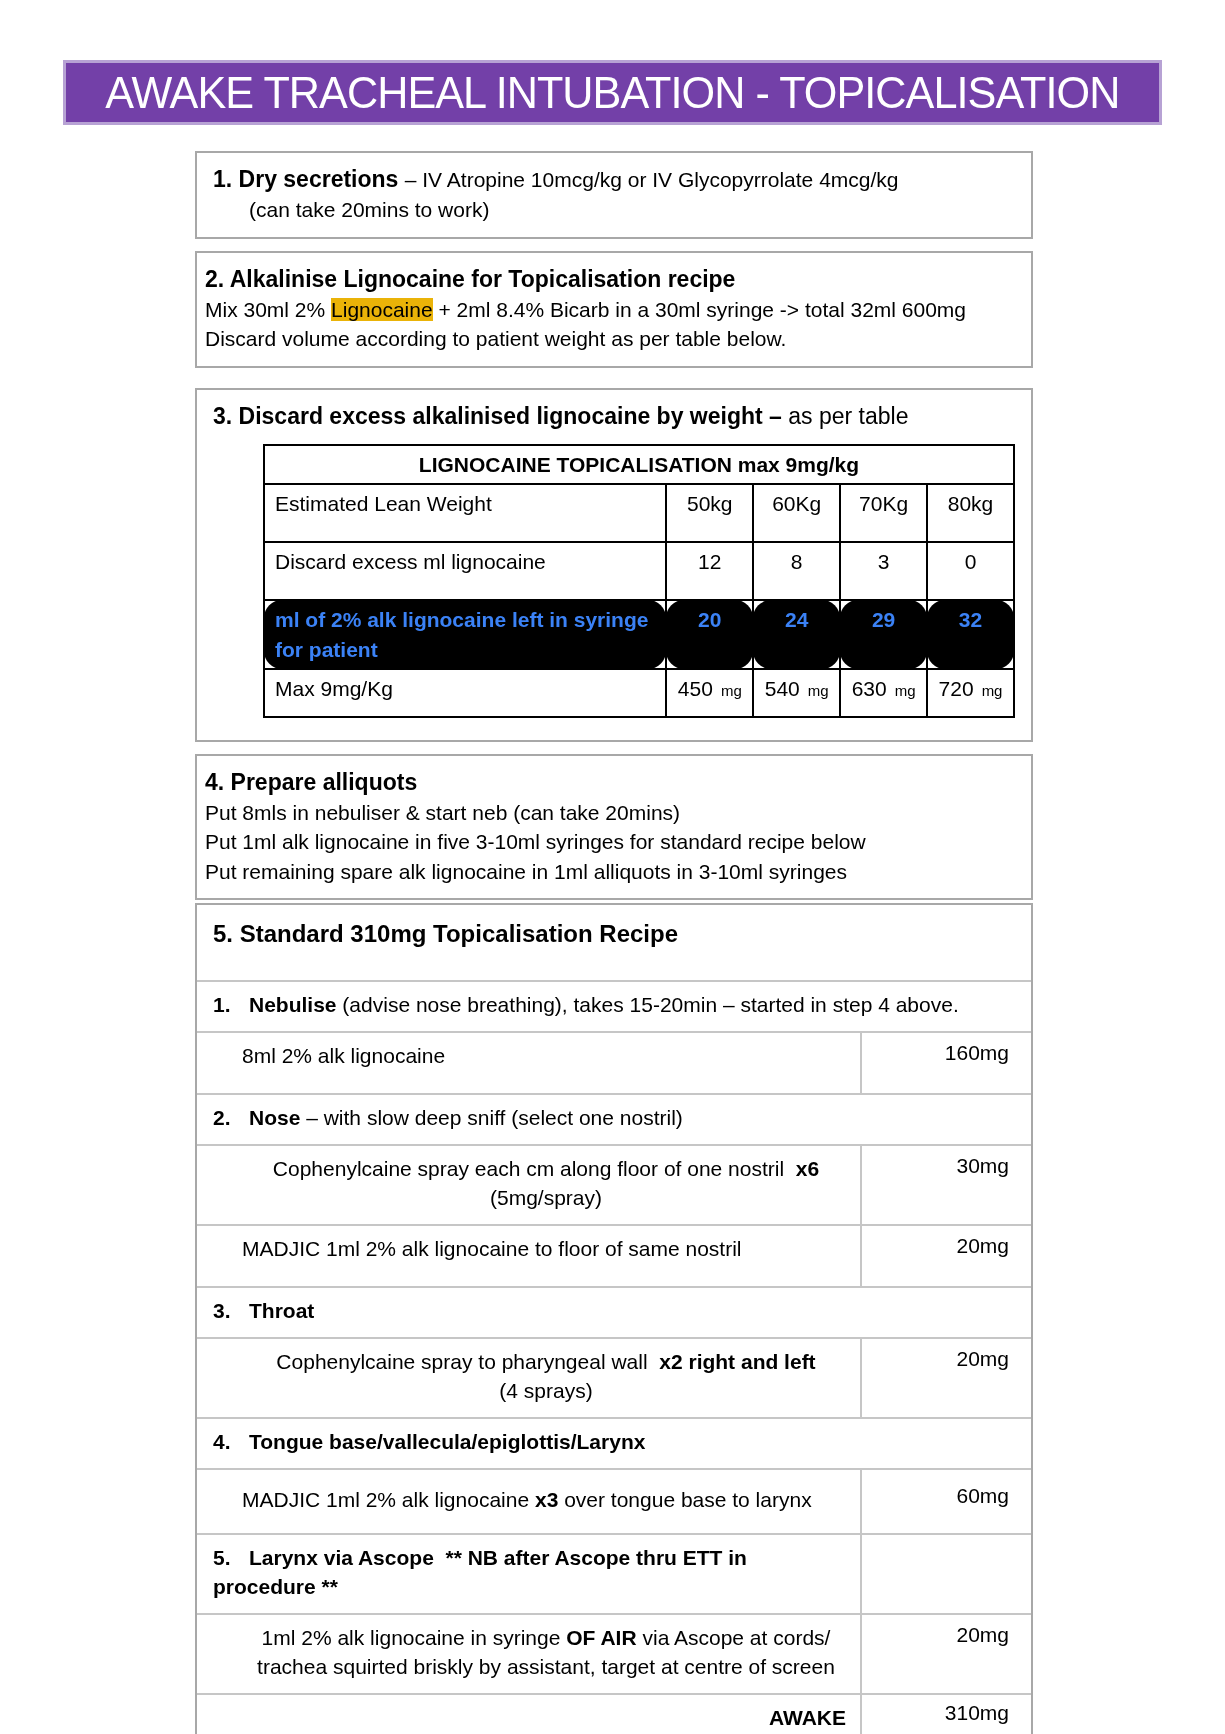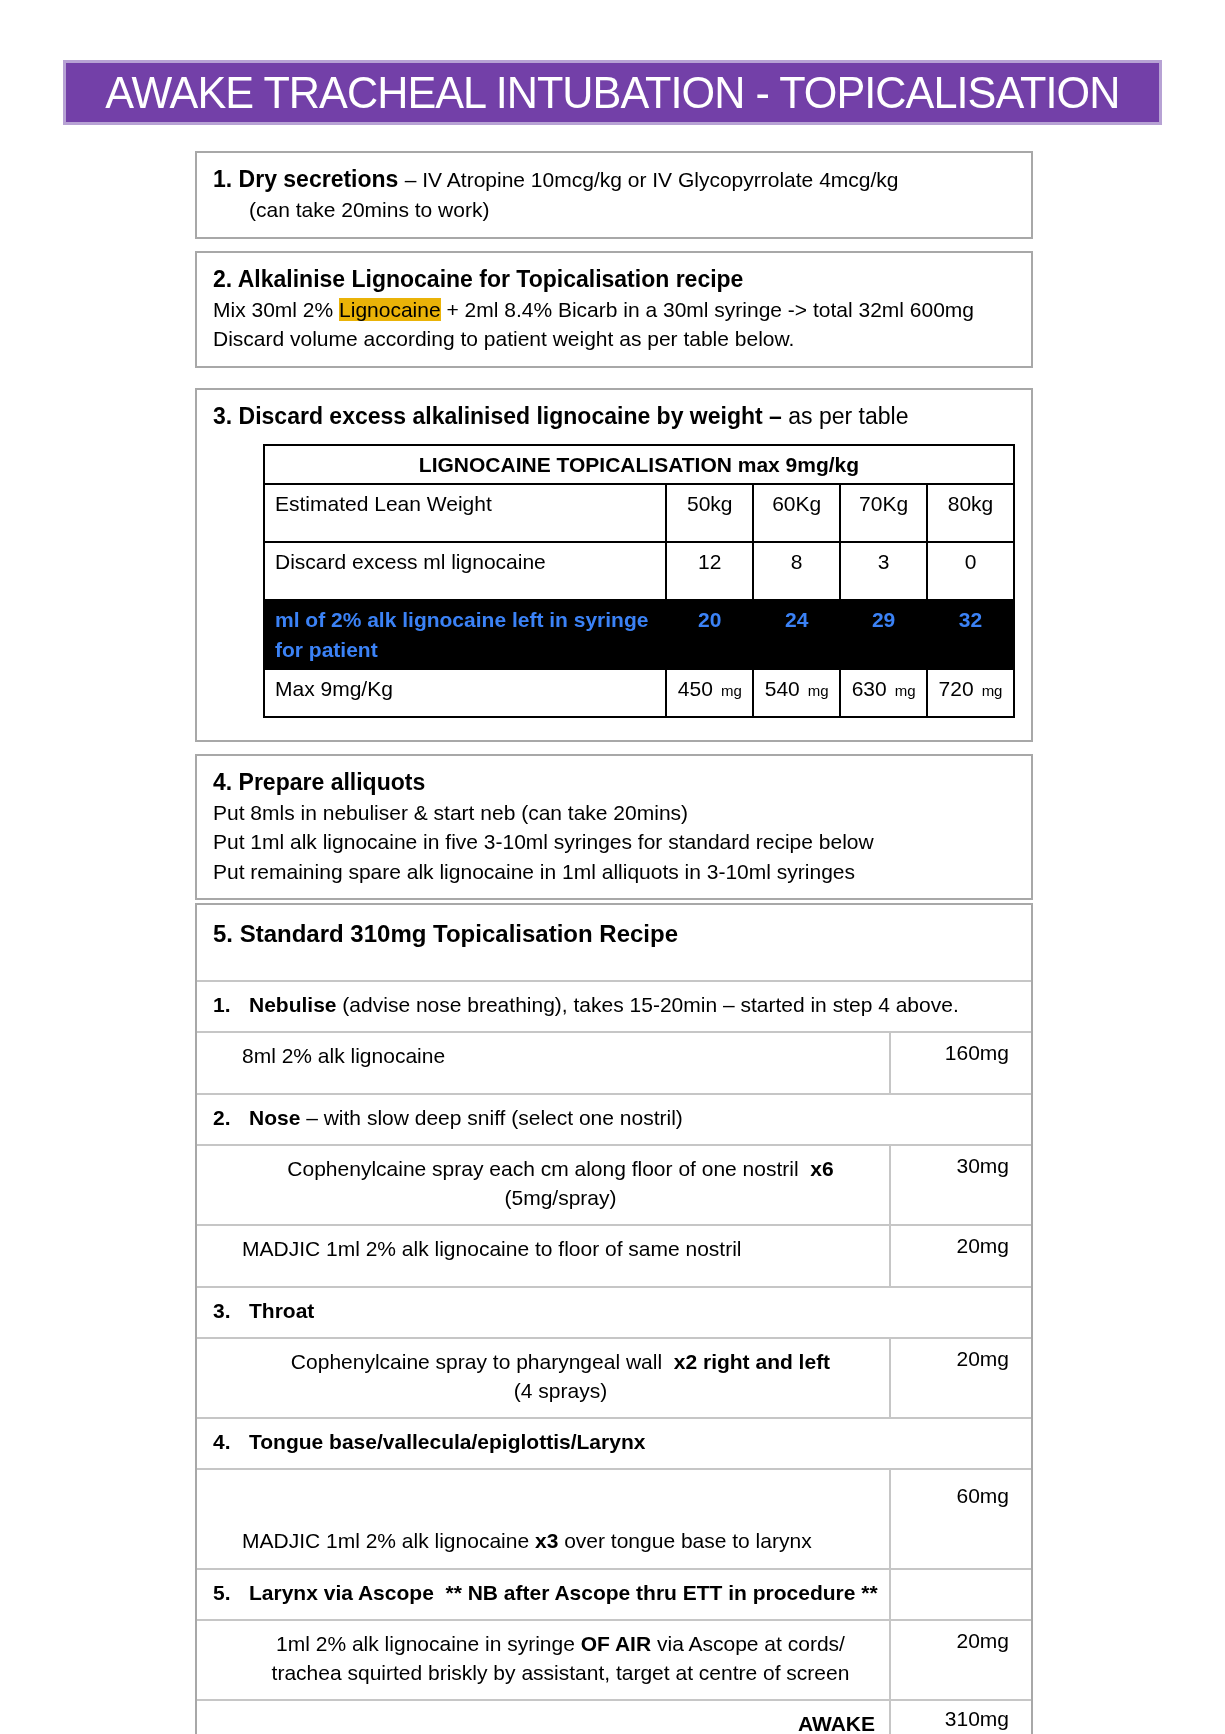--- a/index.html
+++ b/index.html
@@ -21,45 +21,45 @@
   .content { width: 838px; margin-left: 195px; }
   .box {
     border: 2px solid #a8a8a8; padding: 10px 16px 12px 16px;
     font-size: 21px; line-height: 1.4;
   }
   .box p { margin: 0; }
   .b { font-weight: 700; }
   .box .heading { font-weight: 700; font-size: 23px; }
   .hl { background: #eab308; }
   .indent2 { padding-left: 36px; }
-  .mt26 { margin-top: 26px; } .mt12 { margin-top: 12px; }
+  .mt26 { margin-top: 26px; } .mt12 { margin-top: 12px; padding-left: 8px; }
   .mt20 { margin-top: 20px; } .mt3 { margin-top: 3px; }
 
   
   table.ltable { border-collapse: collapse; margin: 12px 0 10px 50px; table-layout: fixed; }
   table.ltable col.c0 { width: 420px; }
   table.ltable col.cv { width: 88px; }
   table.ltable td, table.ltable th {
     border: 2px solid #000; padding: 4px 10px; vertical-align: top;
     font-size: 21px; font-weight: 400;
   }
   table.ltable th { text-align: center; font-weight: 700; padding: 4px; }
   table.ltable td.val { text-align: center; padding-left: 2px; padding-right: 2px; }
-  tr.tall td { height: 58px; }
+  tr.tall td { height: 58px; border-radius: 18px; }
   tr.inv td { background: #000; color: #3b82f6; font-weight: 700; border-color: #000; }
   .unit { font-size: 15px; padding-left: 8px; }
 
   
   .recipe { border: 2px solid #a8a8a8; padding: 0; font-size: 21px; }
   .r5 { display: flex; border-top: 2px solid #c6c6c6; }
   .r5:first-child { border-top: none; }
   .r5 .main { flex: 1; padding: 9px 10px 11px 16px; line-height: 1.38; }
   .r5 .main.item { padding-left: 45px; }
   .r5 .val {
-    width: 142px; border-left: 2px solid #c6c6c6;
+    width: 171px; border-left: 2px solid #c6c6c6;
     text-align: right; padding: 8px 22px 0 0;
   }
   .r5.title .main { font-weight: 700; font-size: 24px; padding: 12px 16px 30px 16px; }
   .stepnum { display: inline-block; width: 36px; font-weight: 700; }
   .r5.total .main { text-align: right; font-weight: 700; padding-right: 14px; padding-bottom: 6px; }
   .r5.total .val { padding-top: 6px; }
   .r5 p { margin: 0; text-align: center; }
 </style>
 </head>
 <body>
@@ -171,21 +171,21 @@
         <p><span>Cophenylcaine spray to pharyngeal wall &nbsp;</span><span class="b">x2 right and left</span></p>
         <p>(4 sprays)</p>
       </div>
       <div class="val">20mg</div>
     </div>
 
     <div class="r5">
       <div class="main"><span class="stepnum">4.</span><span class="b">Tongue base/vallecula/epiglottis/Larynx</span></div>
     </div>
     <div class="r5">
-      <div class="main item" style="padding-top:16px;padding-bottom:12px;margin-top:41px;"><span>MADJIC 1ml 2% alk lignocaine </span><span class="b">x3</span><span> over tongue base to larynx</span></div>
+      <div class="main item" style="padding-top:16px;padding-bottom:18px;"><span>MADJIC 1ml 2% alk lignocaine </span><span class="b">x3</span><span> over tongue base to larynx</span></div>
       <div class="val" style="padding-top:14px;">60mg</div>
     </div>
 
     <div class="r5">
       <div class="main"><span class="stepnum b">5.</span><span class="b">Larynx via Ascope &nbsp;** NB after Ascope thru ETT in procedure **</span></div>
       <div class="val"></div>
     </div>
     <div class="r5">
       <div class="main item">
         <p><span>1ml 2% alk lignocaine in syringe </span><span class="b">OF AIR</span><span> via Ascope at cords/</span></p>

